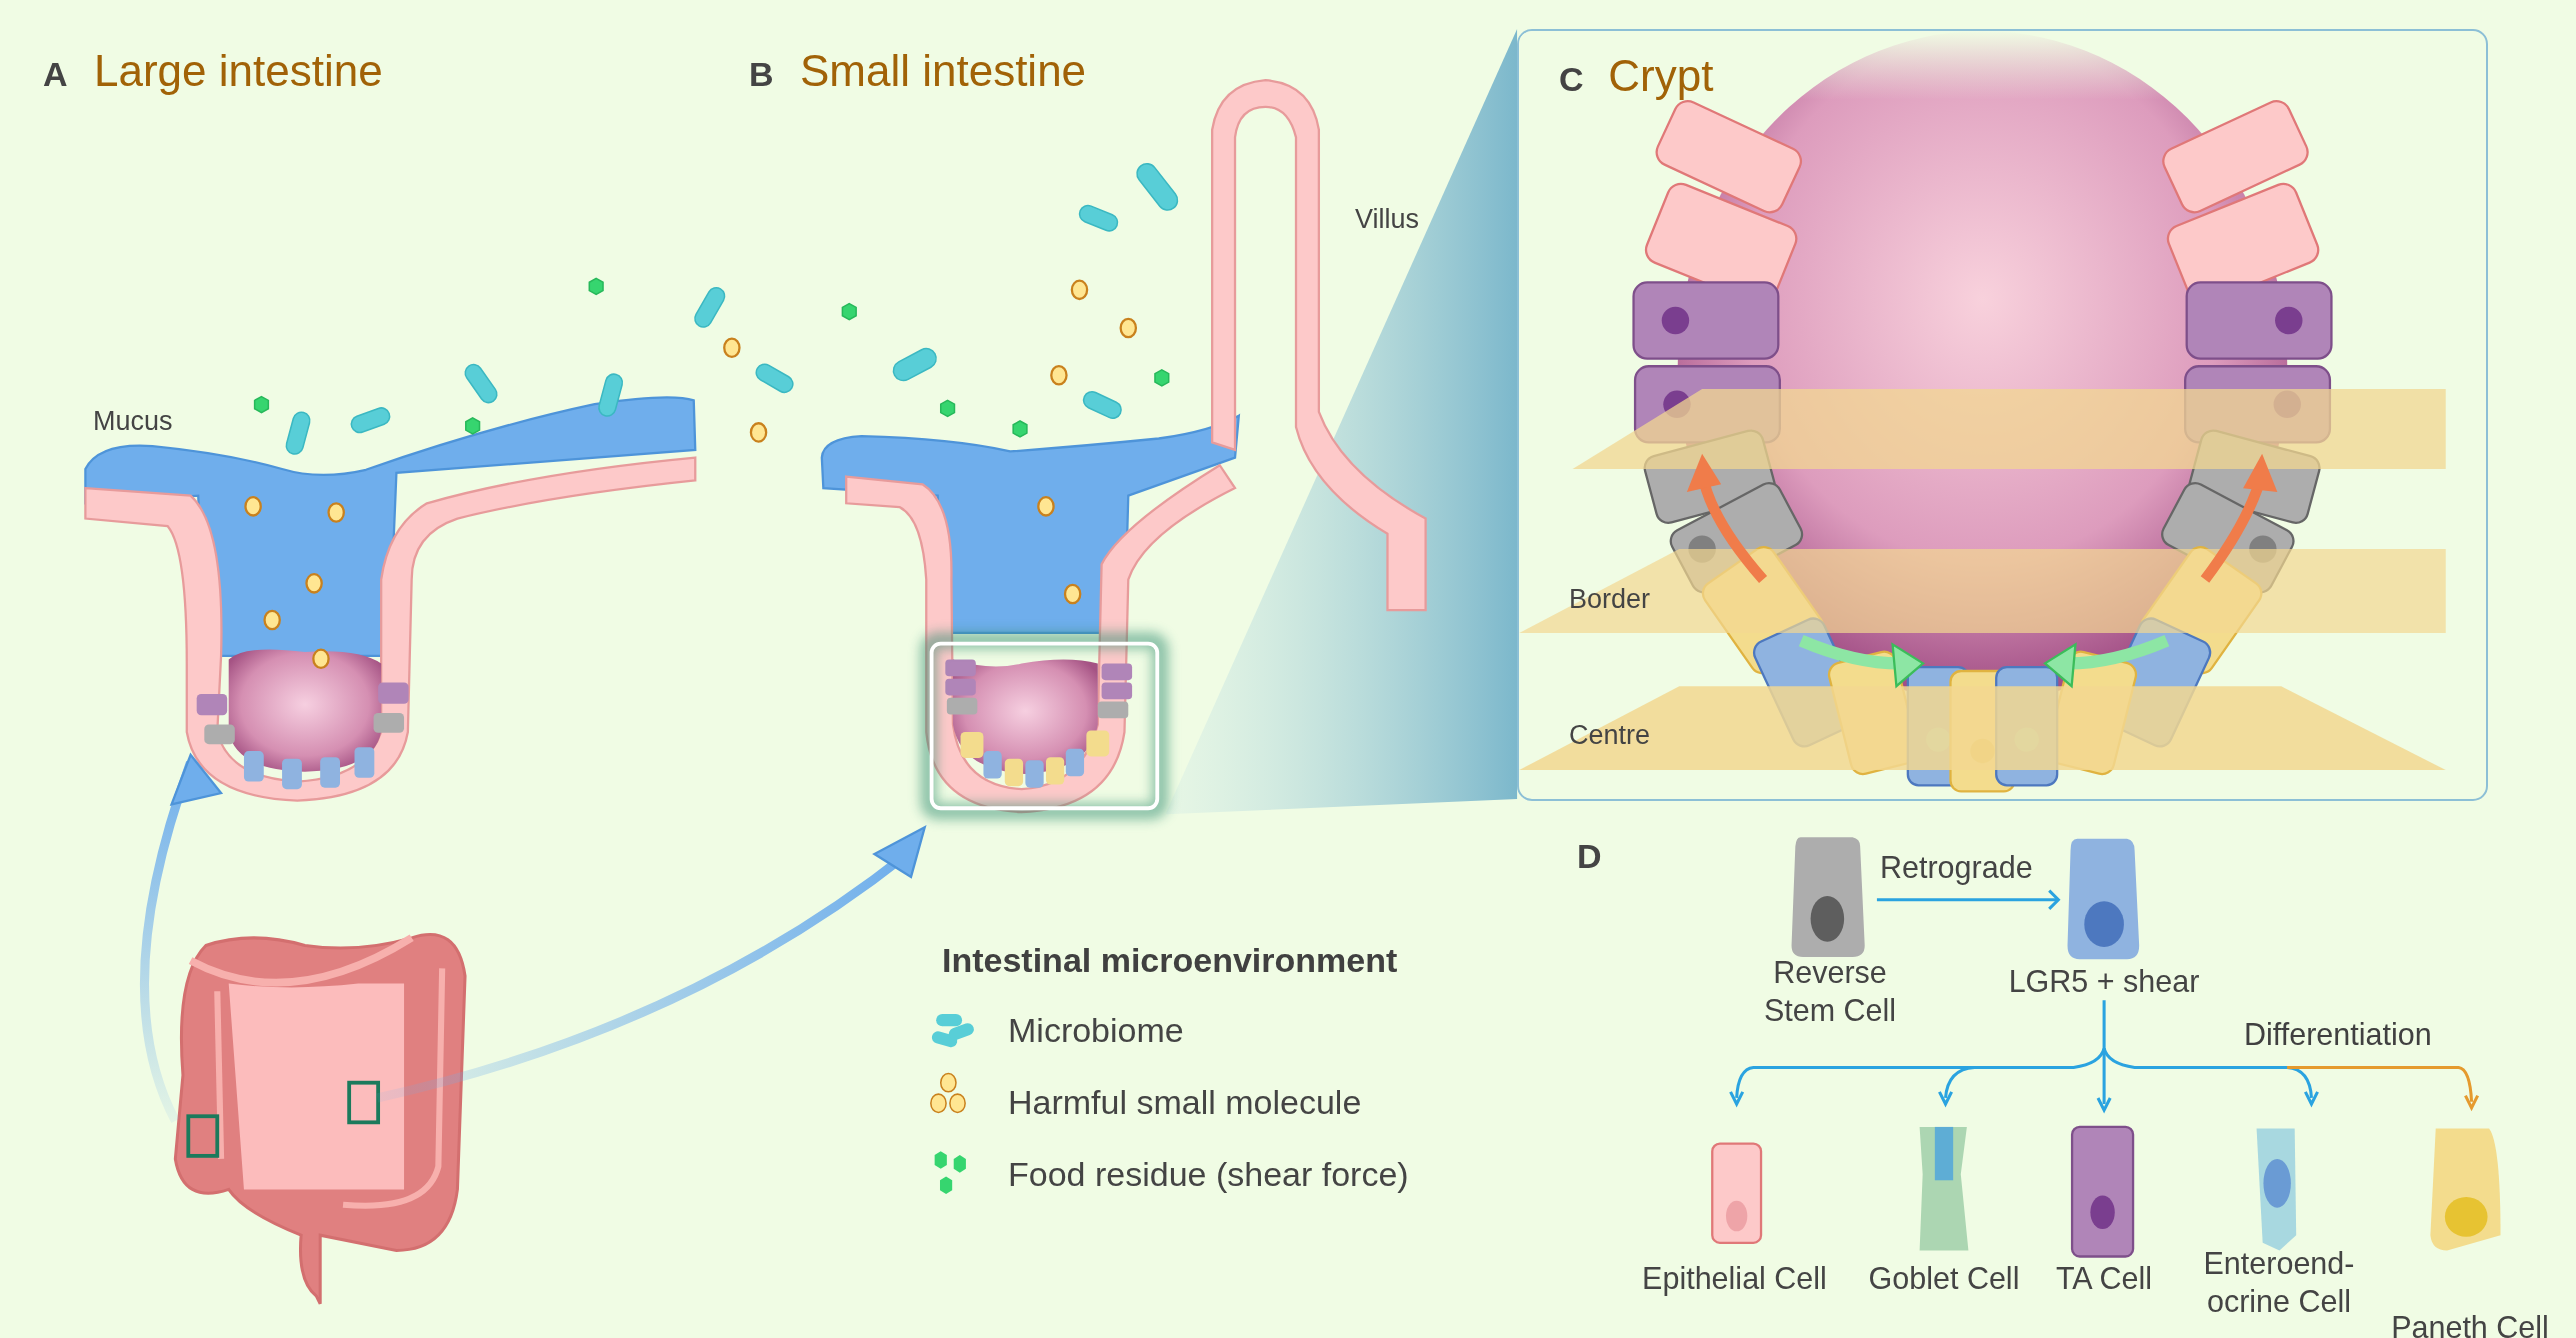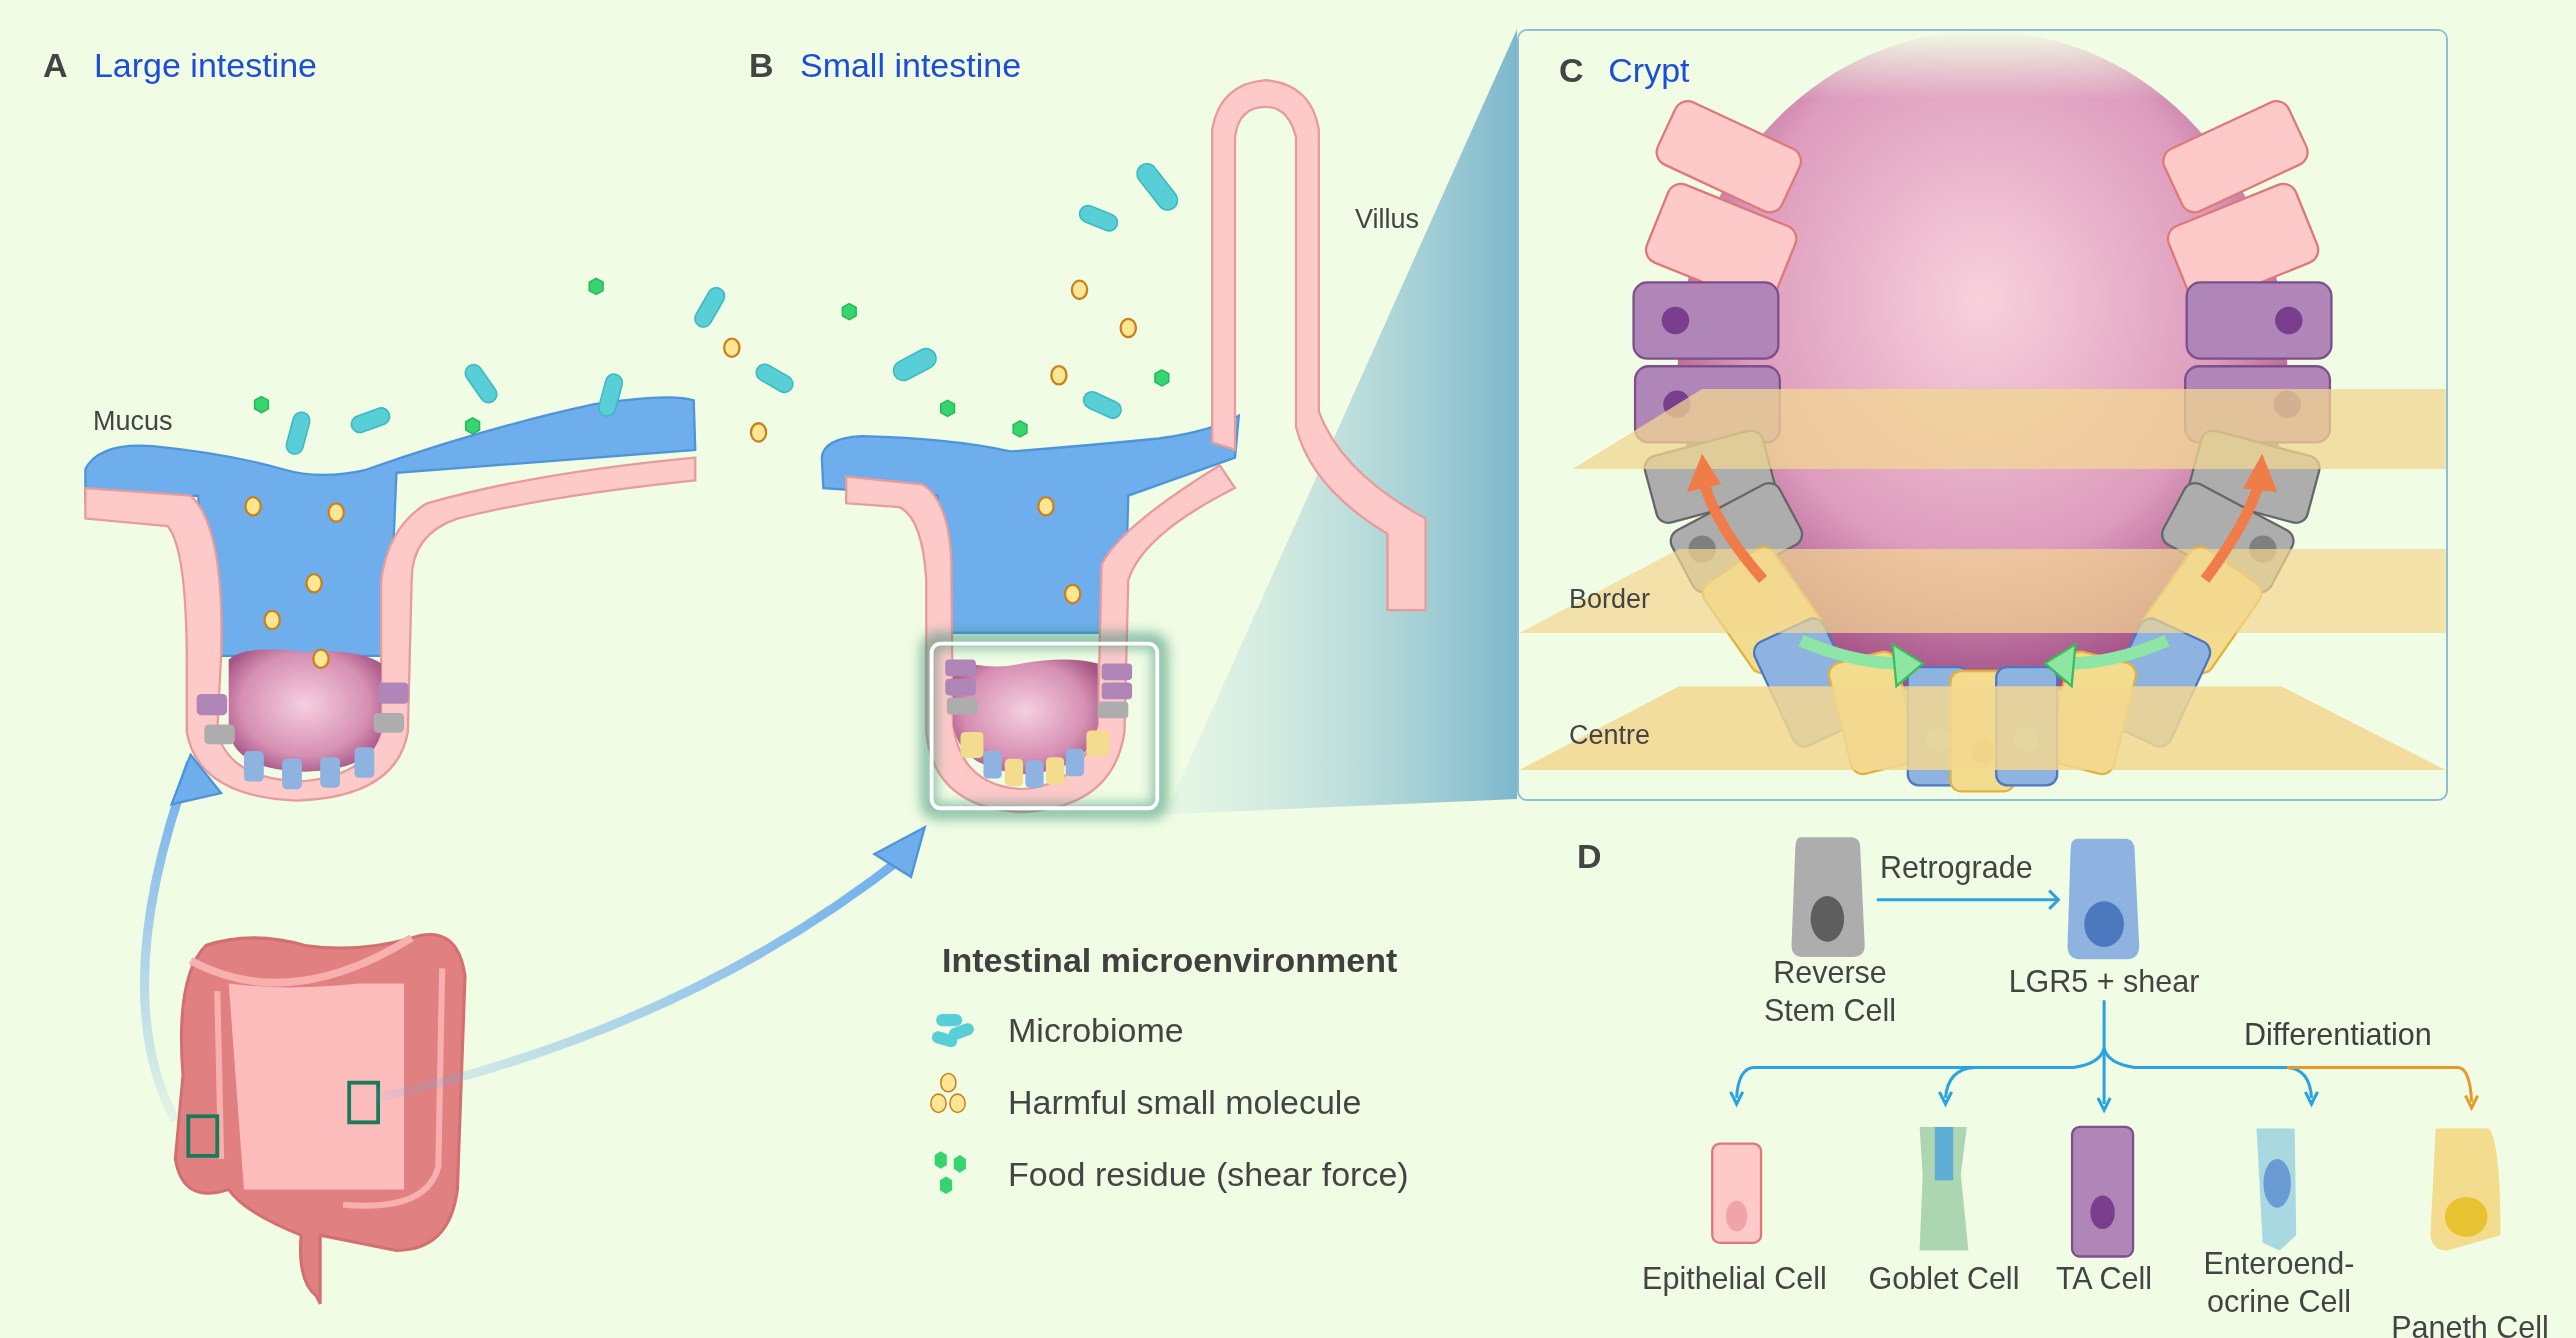--- a/index.html
+++ b/index.html
@@ -1,28 +1,28 @@
 <!DOCTYPE html>
 <html style="font-size:12.2px"><head>
 <meta charset="utf-8">
 <style>
   html, body { margin:0; padding:0; }
   body { width:2576px; height:1339px; background:#f0fce4; position:relative; overflow:hidden;
          font-family:"Liberation Sans", "DejaVu Sans", sans-serif; color:#444444; }
   .abs { position:absolute; }
   .panel-letter { font-weight:bold; font-size:34px; color:#444; }
-  .panel-title { font-size:34px; color:#1d4ed8; }
+  .panel-title { font-size:44px; color:#a16207; }
   .label { font-size:27px; color:#444; }
   .legend-title { font-size:34px; font-weight:bold; color:#404040; }
   .legend-item { font-size:34px; color:#444; }
   .cell-label { font-size:30.5px; color:#444; text-align:center; line-height:38px; }
   .diff-label { font-size:30.5px; color:#404040; }
   svg { position:absolute; left:0; top:0; }
   #panelC { position:absolute; left:1517px; top:29px; width:927px; height:768px;
-            border:2.3px solid #8cbfd6; border-radius:10px; background:#f0fce4; overflow:hidden; }
+            border:2.3px solid #8cbfd6; border-radius:15px; background:#f0fce4; overflow:hidden;padding-left:40px; }
 </style>
 </head>
 <body>
 
 <svg width="2576" height="1339" viewBox="0 0 3379 1756">
   <defs>
     <radialGradient id="lumenGrad" cx="50%" cy="45%" r="60%">
       <stop offset="0%" stop-color="#f6cfe0"></stop>
       <stop offset="70%" stop-color="#d58fb2"></stop>
       <stop offset="100%" stop-color="#a55384"></stop>

